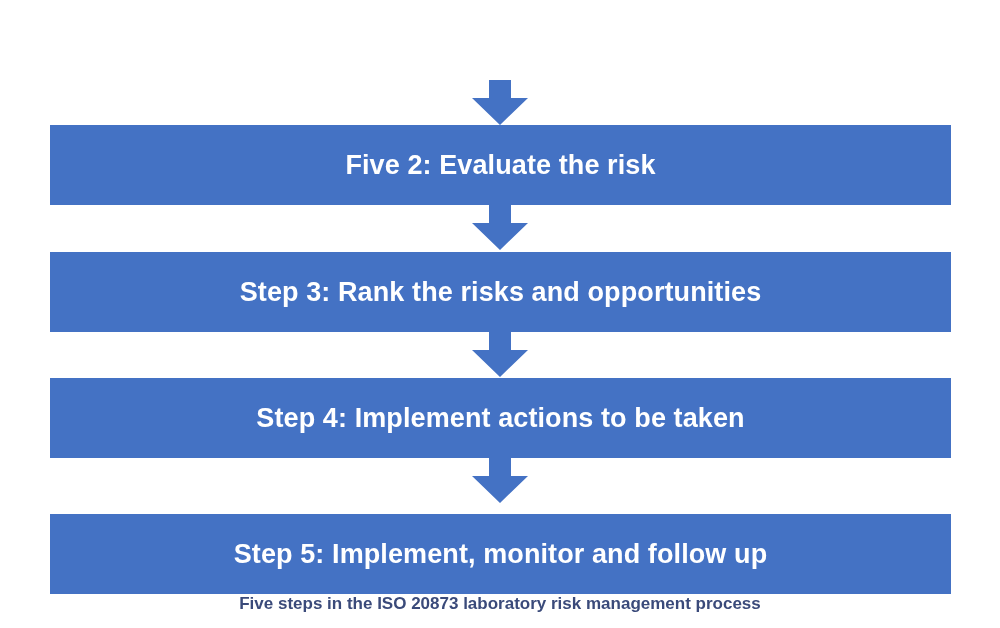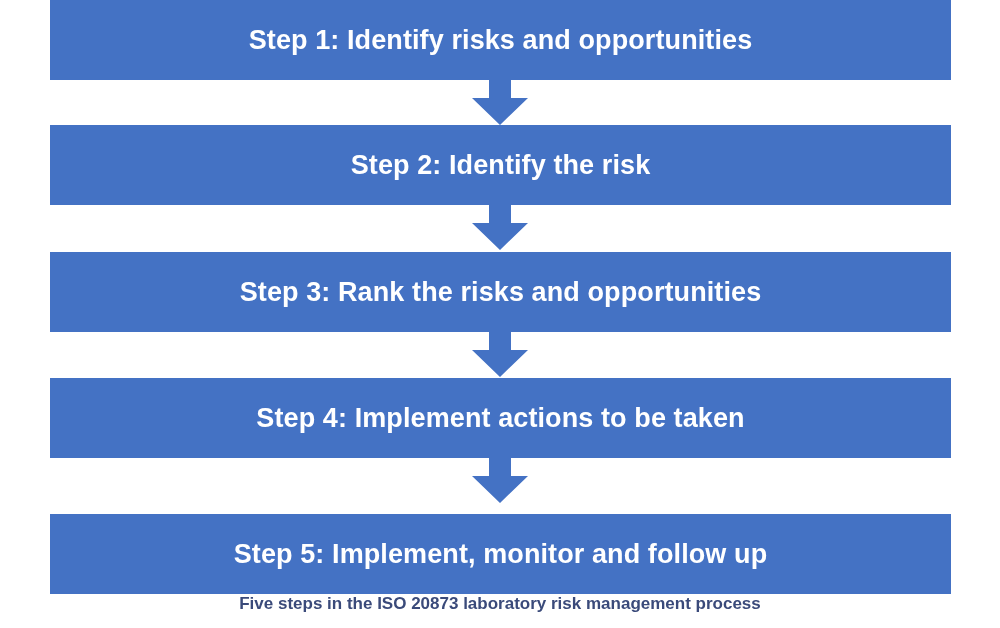--- a/index.html
+++ b/index.html
@@ -61,32 +61,29 @@
     font-weight: bold;
     line-height: 1.2;
     white-space: nowrap;
   }
 </style>
 </head>
 <body>
 
 <div id="flowchart">
 
-  <div class="step-box" style="top:0px;">
-    <span class="step-label">Step 1: Identify risks and opportunities</span>
-  </div>
 
   <div class="flow-arrow" style="top:80px;">
     <svg viewBox="0 0 56 45" xmlns="http://www.w3.org/2000/svg" aria-hidden="true">
       <polygon points="17,0 39,0 39,18 56,18 28,45 0,18 17,18" fill="#4472C4"></polygon>
     </svg>
   </div>
 
   <div class="step-box" style="top:125px;">
-    <span class="step-label">Step 2: Identify the risk</span>
+    <span class="step-label">Five 2: Evaluate the risk</span>
   </div>
 
   <div class="flow-arrow" style="top:205px;">
     <svg viewBox="0 0 56 45" xmlns="http://www.w3.org/2000/svg" aria-hidden="true">
       <polygon points="17,0 39,0 39,18 56,18 28,45 0,18 17,18" fill="#4472C4"></polygon>
     </svg>
   </div>
 
   <div class="step-box" style="top:252px;">
     <span class="step-label">Step 3: Rank the risks and opportunities</span>

